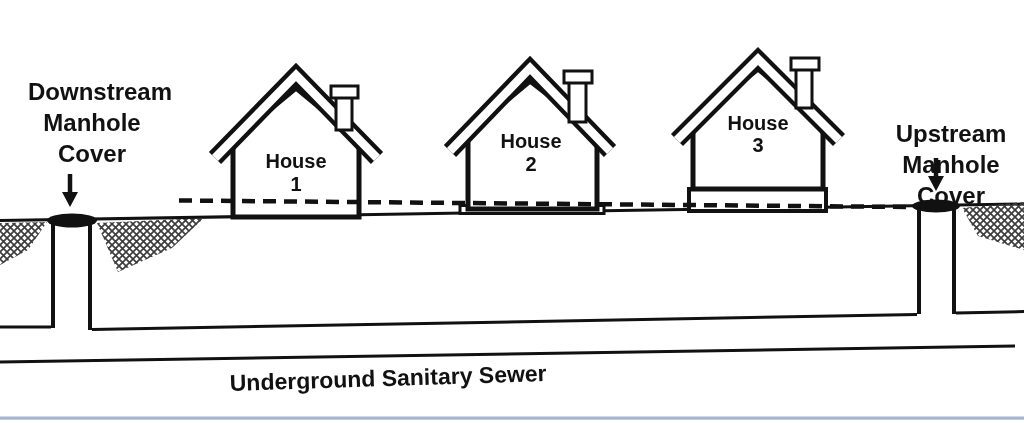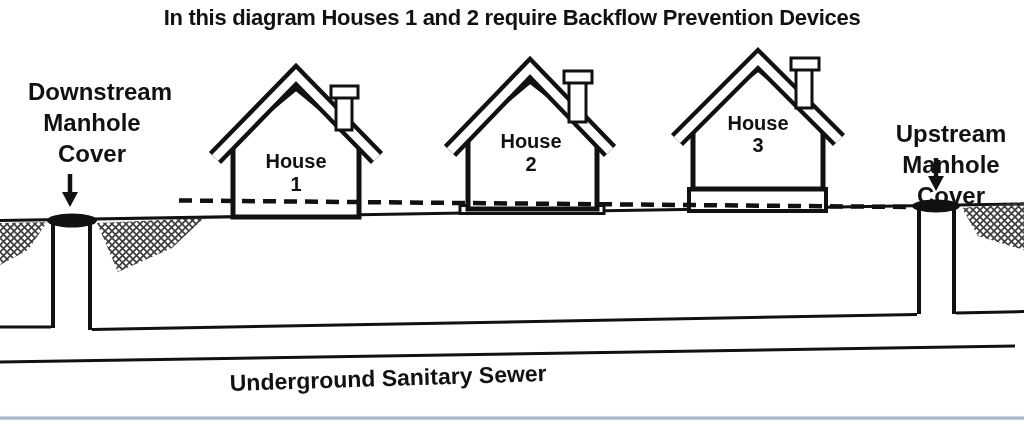--- a/index.html
+++ b/index.html
@@ -127,21 +127,20 @@
     <g>
       <line x1="936" y1="158" x2="936" y2="178" stroke="#111111" stroke-width="4.5"></line>
       <polygon points="928,176 944,176 936,191" fill="#111111"></polygon>
     </g>
 
     <text class="sewer-label-text" x="230" y="391" transform="rotate(-1.8 230 391)">Underground Sanitary Sewer</text>
 
     <rect x="0" y="416.5" width="1024" height="3.2" fill="#a2b8cd"></rect>
   </svg>
 
-  <div class="overlay title">In this diagram Houses 1 and 2 require Backflow Prevention Devices</div>
 
   <div class="overlay side-label" id="left-label">
     <span>Downstream</span>
     <span>Manhole</span>
     <span>Cover</span>
   </div>
 
   <div class="overlay side-label" id="right-label">
     <span>Upstream</span>
     <span>Manhole</span>

